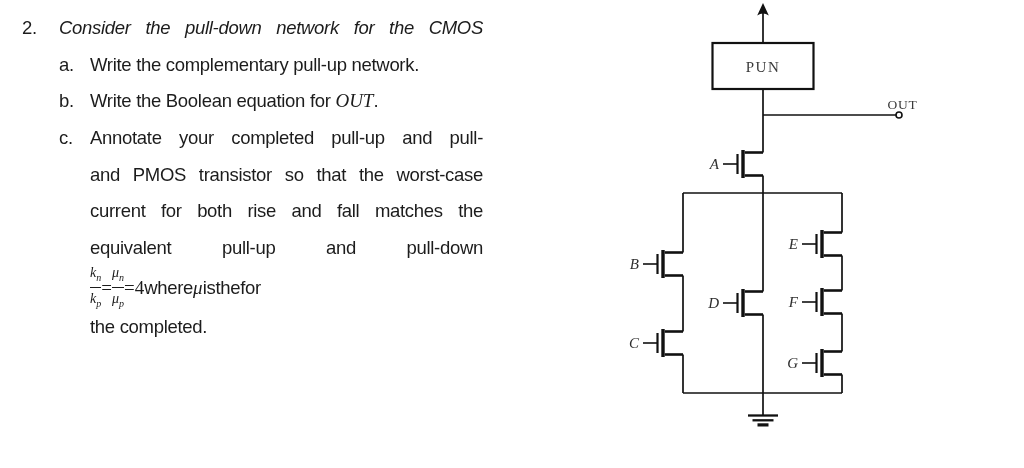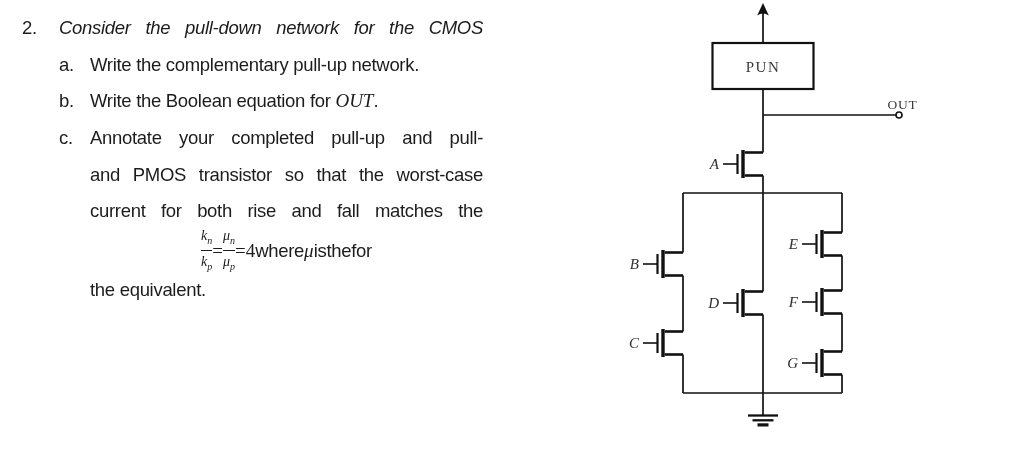--- a/index.html
+++ b/index.html
@@ -11,21 +11,21 @@
   .marker{position:absolute;left:0;top:0;}
   .marker.lv2{left:37px;}
   .txt{display:block;}
   .ind1{padding-left:37px;font-style:italic;}
   .ind2{padding-left:68px;}
   .just{text-align:justify;text-align-last:justify;}
   .mathit{font-family:"Liberation Serif",serif;font-style:italic;letter-spacing:0;font-size:19px;}
   .mathup{font-family:"Liberation Serif",serif;letter-spacing:0;font-size:19px;}
   .it{font-style:italic;}
   
-  .eqline{height:42px;display:flex;align-items:center;justify-content:center;
+  .eqline{height:42px;display:flex;align-items:center;justify-content:flex-start;
           padding-left:68px;}
   .frac{display:inline-block;text-align:center;font-family:"Liberation Serif",serif;
         font-style:italic;font-size:14px;letter-spacing:0;vertical-align:middle;}
   .frac .fnum,.frac .fden{display:block;line-height:15px;}
   .frac .fbar{display:block;border-top:1.4px solid #1c1c1c;margin:2px 0 3px 0;}
   .frac sub{font-size:10px;font-style:italic;}
   
   .circuit{position:absolute;left:560px;top:0;}
   .glabel{font-family:"Liberation Serif",serif;font-style:italic;font-size:15px;
           fill:#2e2e2e;stroke:none;}
@@ -60,20 +60,23 @@
     <div class="tline">
       <span class="marker lv2">c.</span>
       <span class="txt ind2 just">Annotate your completed pull-up and pull-</span>
     </div>
     <div class="tline">
       <span class="txt ind2 just">and PMOS transistor so that the worst-case</span>
     </div>
     <div class="tline">
       <span class="txt ind2 just">current for both rise and fall matches the</span>
     </div>
+    <div class="tline">
+      <span class="txt ind2 just">equivalent pull-up and pull-down</span>
+    </div>
 
     <div class="eqline">
       <span class="frac">
           <span class="fnum"><span>k</span><sub>n</sub></span>
           <span class="fbar"></span>
           <span class="fden"><span>k</span><sub>p</sub></span>
         </span>
       <span class="mathup">=</span>
       <span class="frac">
           <span class="fnum"><span>μ</span><sub>n</sub></span>
@@ -83,21 +86,21 @@
       <span class="mathup">=</span>
       <span class="mathup">4</span>
       <span>where</span>
       <span class="mathit">μ</span>
       <span>is</span>
       <span>the</span>
       <span>for</span>
     </div>
 
     <div class="tline">
-      <span class="txt ind2">the equivalent.</span>
+      <span class="txt ind2">the completed.</span>
     </div>
   </div>
 
   <svg class="circuit" width="464" height="468" viewBox="0 0 464 468" xmlns="http://www.w3.org/2000/svg">
 
     <defs>
       <g id="nmos" stroke="#111" fill="none">
         <path d="M-40,0 H-25.5" stroke-width="1.6"></path>
         <path d="M-25.5,-10 V10" stroke-width="2.2"></path>
         <path d="M-20,-14 V14" stroke-width="3.4"></path>

